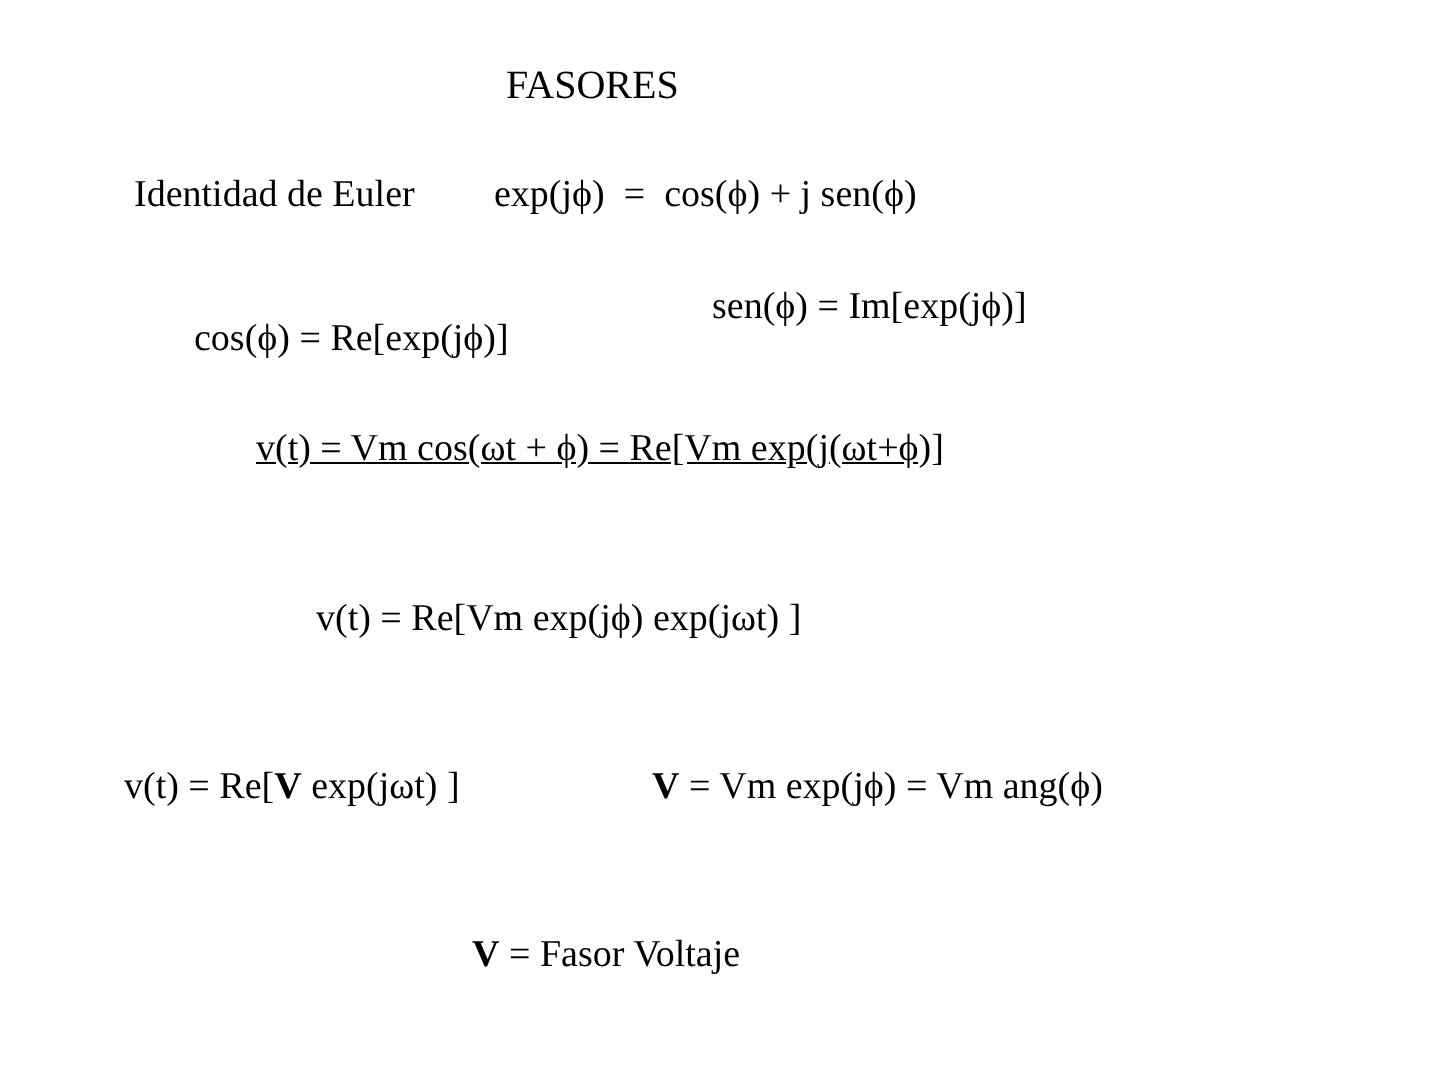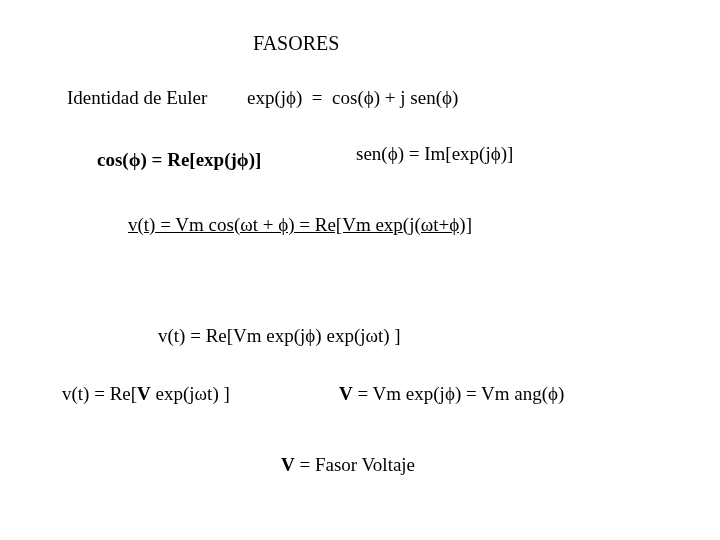--- a/index.html
+++ b/index.html
@@ -34,25 +34,25 @@
   </style>
 </head>
 <body>
 
 <div>
   <div class="title">FASORES</div>
 
   <div class="line" style="left:67px; top:88px;">Identidad de Euler</div>
   <div class="line" style="left:247px; top:88px;">exp(jϕ)  =  cos(ϕ) + j sen(ϕ)</div>
 
-  <div class="line" style="left:97px; top:150px;font-weight:bold;">cos(ϕ) = Re[exp(jϕ)]</div>
+  <div class="line" style="left:97px; top:160px;">cos(ϕ) = Re[exp(jϕ)]</div>
   <div class="line" style="left:356px; top:144px;font-family:Liberation Serif, serif;">sen(ϕ) = Im[exp(jϕ)]</div>
 
   <div class="line" style="left:128px; top:215px;text-decoration:underline;">v(t) = Vm cos(ωt + ϕ) = Re[Vm exp(j(ωt+ϕ)]</div>
 
-  <div class="line" style="left:158px; top:300px;margin-top:26px;">v(t) = Re[Vm exp(jϕ) exp(jωt) ]</div>
+  <div class="line" style="left:158px; top:300px;">v(t) = Re[Vm exp(jϕ) exp(jωt) ]</div>
 
   <div class="line" style="left:62px; top:384px;"><span>v(t) = Re[</span><span class="bold">V</span><span> exp(jωt) ]</span></div>
 
-  <div class="line" style="left:339px; top:384px;"><span class="bold">V</span><span> = Vm exp(jϕ) = Vm ang(ϕ)</span></div>
+  <div class="line" style="left:326px; top:384px;"><span class="bold">V</span><span> = Vm exp(jϕ) = Vm ang(ϕ)</span></div>
 
-  <div class="line" style="left:236px; top:455px;margin-left:45px;"><span class="bold">V</span><span> = Fasor Voltaje</span></div>
+  <div class="line" style="left:236px; top:468px;"><span class="bold">V</span><span> = Fasor Voltaje</span></div>
 </div>
 
 </body></html>

